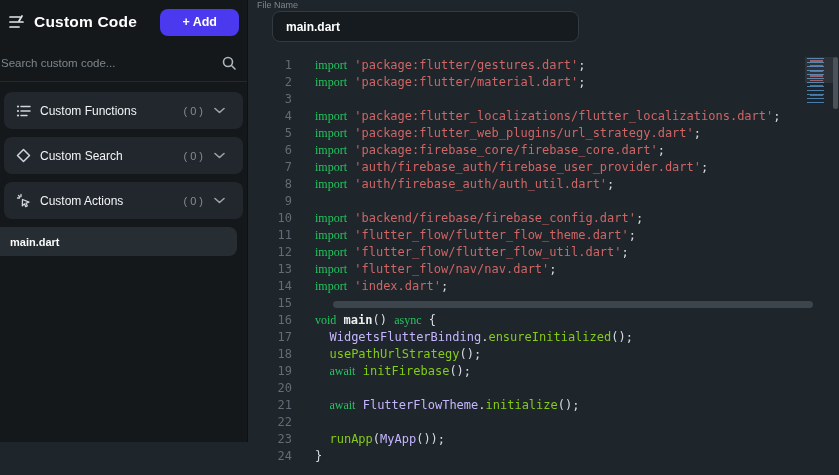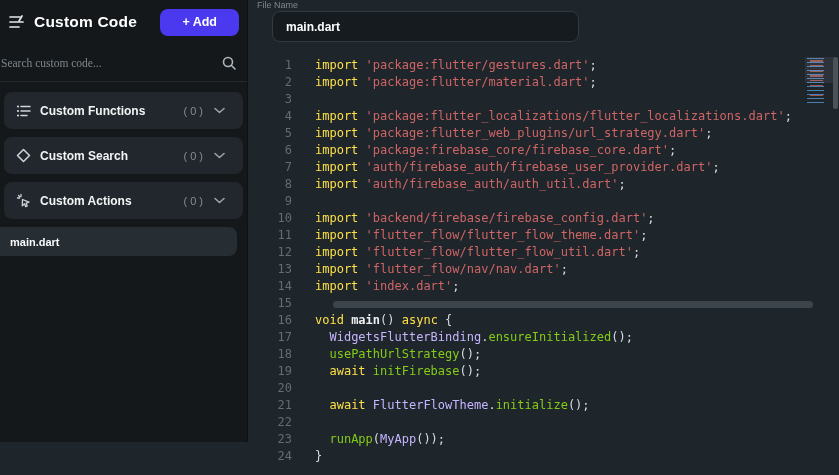--- a/index.html
+++ b/index.html
@@ -20,30 +20,30 @@
     margin-left:auto; background:#4b39ef; color:#fff; border:none; border-radius:8px;
     font-size:12.5px; font-weight:600; height:27px; padding:0 22px; cursor:pointer;
     font-family:"Liberation Sans", sans-serif;
   }
   .search-row {
     display:flex; align-items:center; height:38px; padding:0 10px 0 1px;
     border-bottom:1px solid #23292e;
   }
   .search-input {
     flex:1; background:transparent; border:none; outline:none; color:#c8cdd2;
-    font-size:11.5px; font-family:Liberation Serif, serif;
+    font-size:11.5px; font-family:Liberation Sans, sans-serif;
   }
   .search-input::placeholder { color:#7d868d; }
   .sections { padding:10px 4px 0 4px; }
   .section {
     display:flex; align-items:center; height:37px; background:#21272c;
     border-radius:8px; margin-bottom:8px; padding:0 10px; cursor:pointer;
   }
   .sec-icon { width:18px; height:16px; display:inline-flex; align-items:center; justify-content:center; margin-right:8px; }
-  .sec-label { font-size:12px; font-weight:700; color:#f2f4f6; }
+  .sec-label { font-size:12px; font-weight:400; color:#f2f4f6; }
   .sec-count { font-size:11px; color:#848d94; margin-left:auto; margin-right:30px; }
   .chev { position:absolute; right:18px; display:inline-flex; }
   .section { position:relative; }
   .file-row {
     display:flex; align-items:center; height:29px; width:237px;
     background:#262d33; border-radius:0 8px 8px 0; padding:0 10px; margin-top:0px; cursor:pointer;
   }
   .file-row .file-label { font-size:11px; font-weight:700; color:#fafbfc; }
   
   .main { position:absolute; left:249px; top:0; right:0; bottom:0; background:#1e252b; }
@@ -57,21 +57,21 @@
   .code-area {
     position:absolute; top:57px; left:0; right:0; bottom:0;
     font-family:"DejaVu Sans Mono", monospace; font-size:12px; line-height:17px;
     white-space:pre; overflow:hidden;
   }
   .code-line { display:flex; height:17px; }
   .ln {
     display:inline-block; width:66px; text-align:right; padding-right:23px;
     color:#636d75; flex:none; user-select:none;
   }
-  .tok-kw  { color:#fde047; }
+  .tok-kw  { color:#22c55e;font-family:Liberation Serif, serif; }
   .tok-str { color:#cf6565; }
   .tok-typ { color:#c4b5fd; }
   .tok-fn  { color:#84cc16; }
   .tok-def { color:#eceff1; font-weight:700; }
   .tok-pl  { color:#d7dde2; }
   .hscrollbar {
     position:absolute; top:301px; left:84px; width:480px; height:7px;
     background:#3d454c; border-radius:4px; cursor:pointer;
   }
   .minimap {

